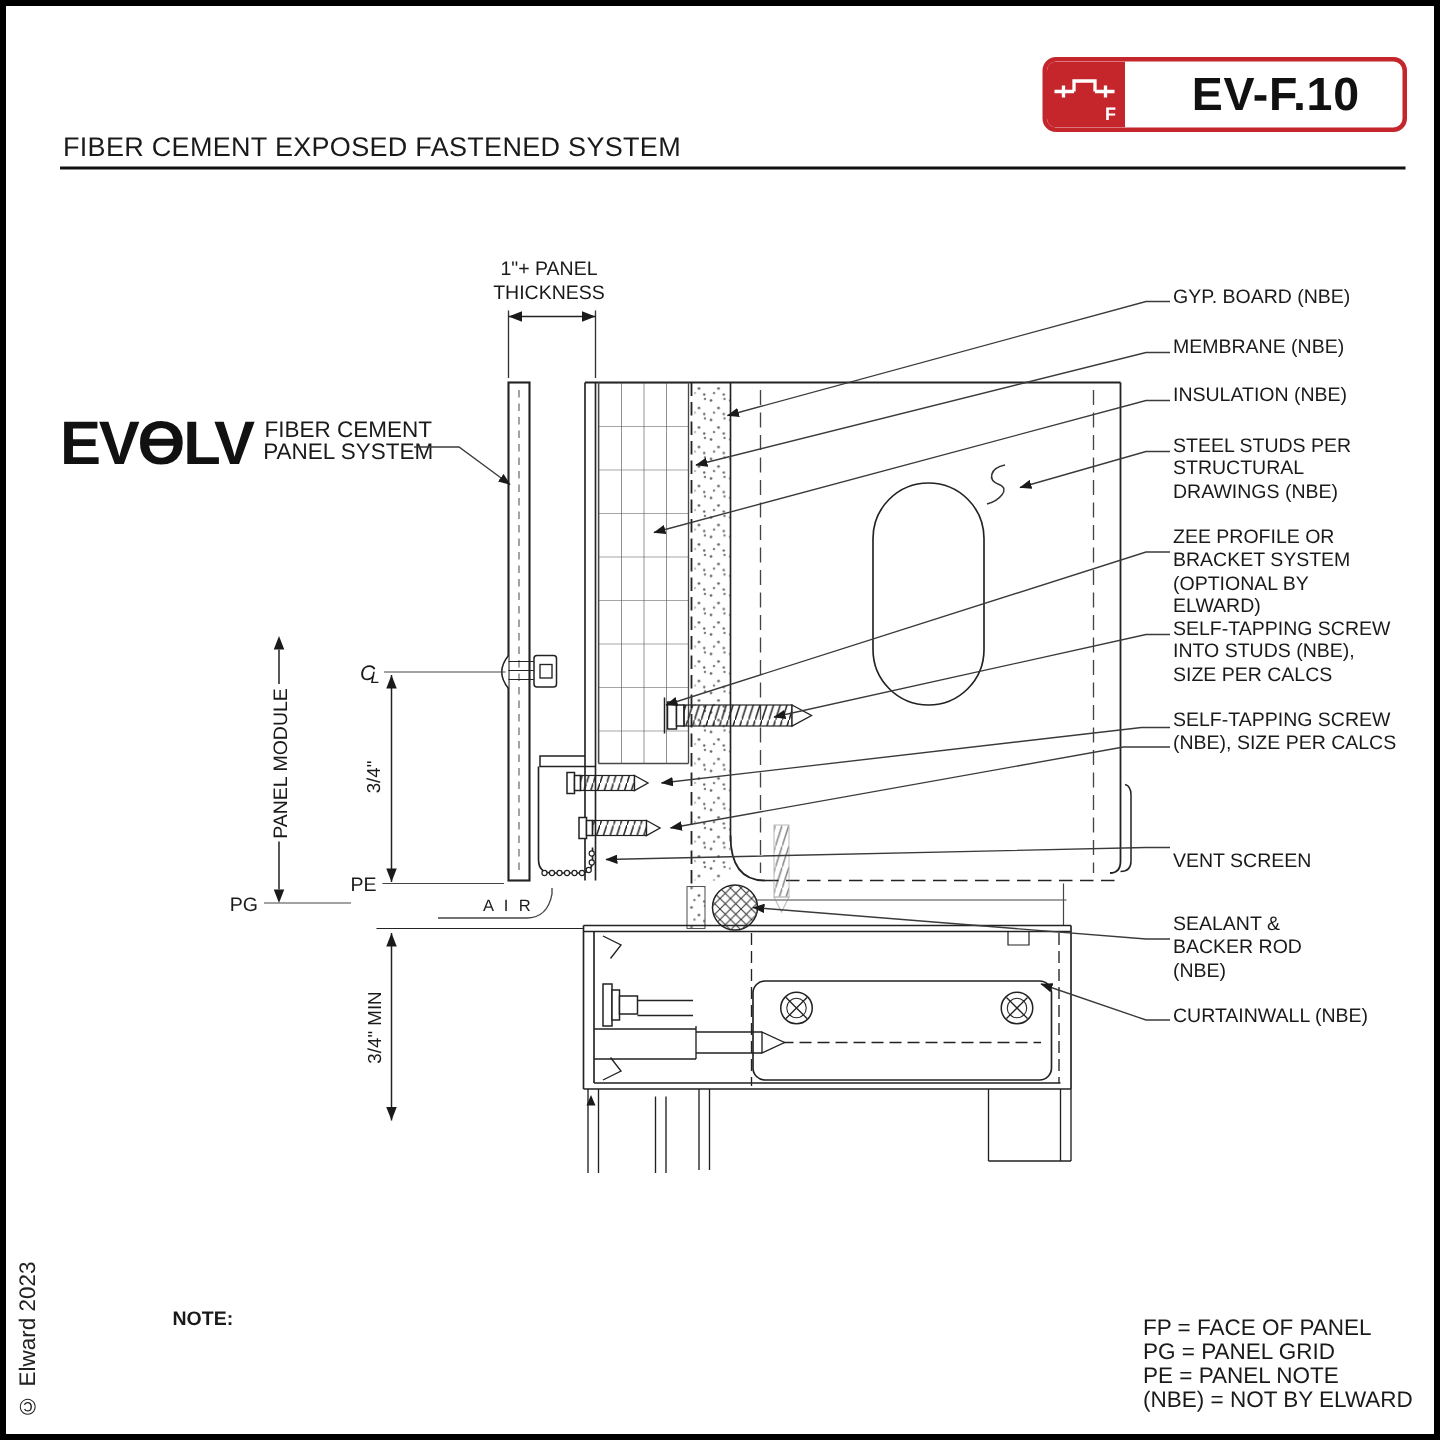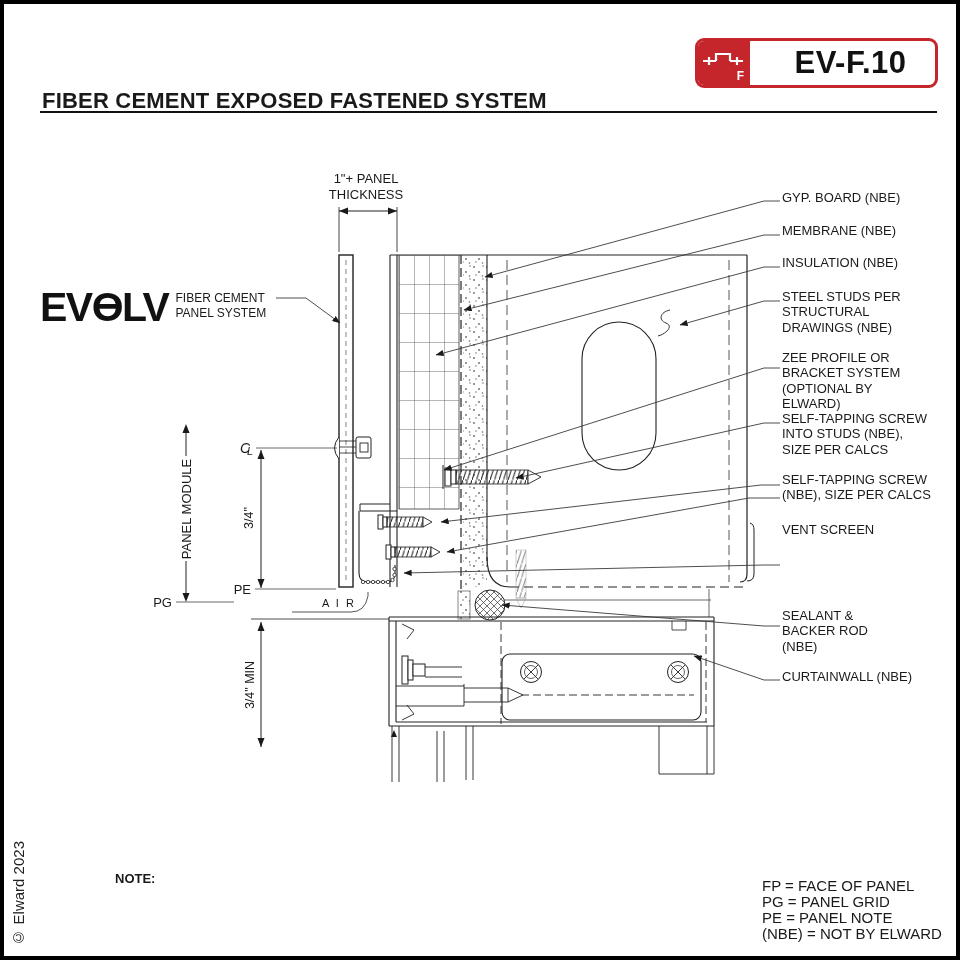--- a/index.html
+++ b/index.html
@@ -1,31 +1,31 @@
 <!DOCTYPE html>
 <html><head>
 <meta charset="utf-8">
 <style>
   html,body{margin:0;padding:0;background:#e8e8e8;}
   .page{position:relative;width:960px;height:960px;background:#fff;border:4px solid #000;
         box-sizing:border-box;overflow:hidden;
         font-family:"Liberation Sans","DejaVu Sans",sans-serif;color:#1a1a1a;}
   .abs{position:absolute;}
   .pre{white-space:pre-line;}
-  .title{left:38px;top:84px;font-size:22px;font-weight:bold;letter-spacing:.2px;text-align:center;}
+  .title{left:38px;top:84px;font-size:18px;font-weight:normal;letter-spacing:.2px;text-align:center;}
   .title-rule{left:36px;top:107px;width:897px;height:2px;background:#111;}
   .badge{left:691px;top:34px;width:237px;height:44px;border:3px solid #c5262c;border-radius:9px;
          display:flex;overflow:hidden;background:#fff;}
   .badge-left{width:52px;background:#c5262c;position:relative;flex:none;}
   .badge-left .f{position:absolute;right:6px;bottom:2px;color:#fff;font-size:12px;font-weight:bold;}
   .badge-right{flex:1;display:flex;align-items:center;justify-content:center;
                font-size:31px;font-weight:bold;color:#111;letter-spacing:.5px;margin-left:16px;}
-  .logo{left:36px;top:284px;display:flex;align-items:flex-start;}
+  .logo{left:36px;top:272px;display:flex;align-items:flex-start;text-align:center;}
   .logo-word{font-size:41px;font-weight:bold;letter-spacing:-1.5px;color:#111;line-height:38px;}
-  .logo-cap{margin-left:7px;margin-top:3px;font-size:12px;line-height:15px;}
+  .logo-cap{margin-left:7px;margin-top:3px;font-size:15px;line-height:15px;}
   .callout{left:778px;width:168px;font-size:13px;line-height:15.4px;}
   .note{left:79px;top:866px;font-size:13px;line-height:17px;}
   .note .h{font-weight:bold;margin-left:32px;}
   .legend{left:758px;top:874px;font-size:15px;line-height:16px;}
   .copyright{left:6px;bottom:10px;font-size:15px;color:#222;
              writing-mode:vertical-rl;transform:rotate(180deg);}
   svg text{font-family:"Liberation Sans","DejaVu Sans",sans-serif;fill:#1a1a1a;}
 </style>
 </head>
 <body>
@@ -59,21 +59,21 @@
 DRAWINGS (NBE)</div>
   <div class="abs callout pre" style="top:346px">ZEE PROFILE OR
 BRACKET SYSTEM
 (OPTIONAL BY
 ELWARD)</div>
   <div class="abs callout pre" style="top:407px">SELF-TAPPING SCREW
 INTO STUDS (NBE),
 SIZE PER CALCS</div>
   <div class="abs callout pre" style="top:468px">SELF-TAPPING SCREW
 (NBE), SIZE PER CALCS</div>
-  <div class="abs callout" style="top:518px">VENT SCREEN</div>
+  <div class="abs callout" style="top:562px">VENT SCREEN</div>
   <div class="abs callout pre" style="top:604px">SEALANT &amp;
 BACKER ROD
 (NBE)</div>
   <div class="abs callout" style="top:665px">CURTAINWALL (NBE)</div>
 
   <div class="abs note">
     <div class="h">NOTE:</div>
   </div>
   <div class="abs legend">
     <div>FP = FACE OF PANEL</div>

